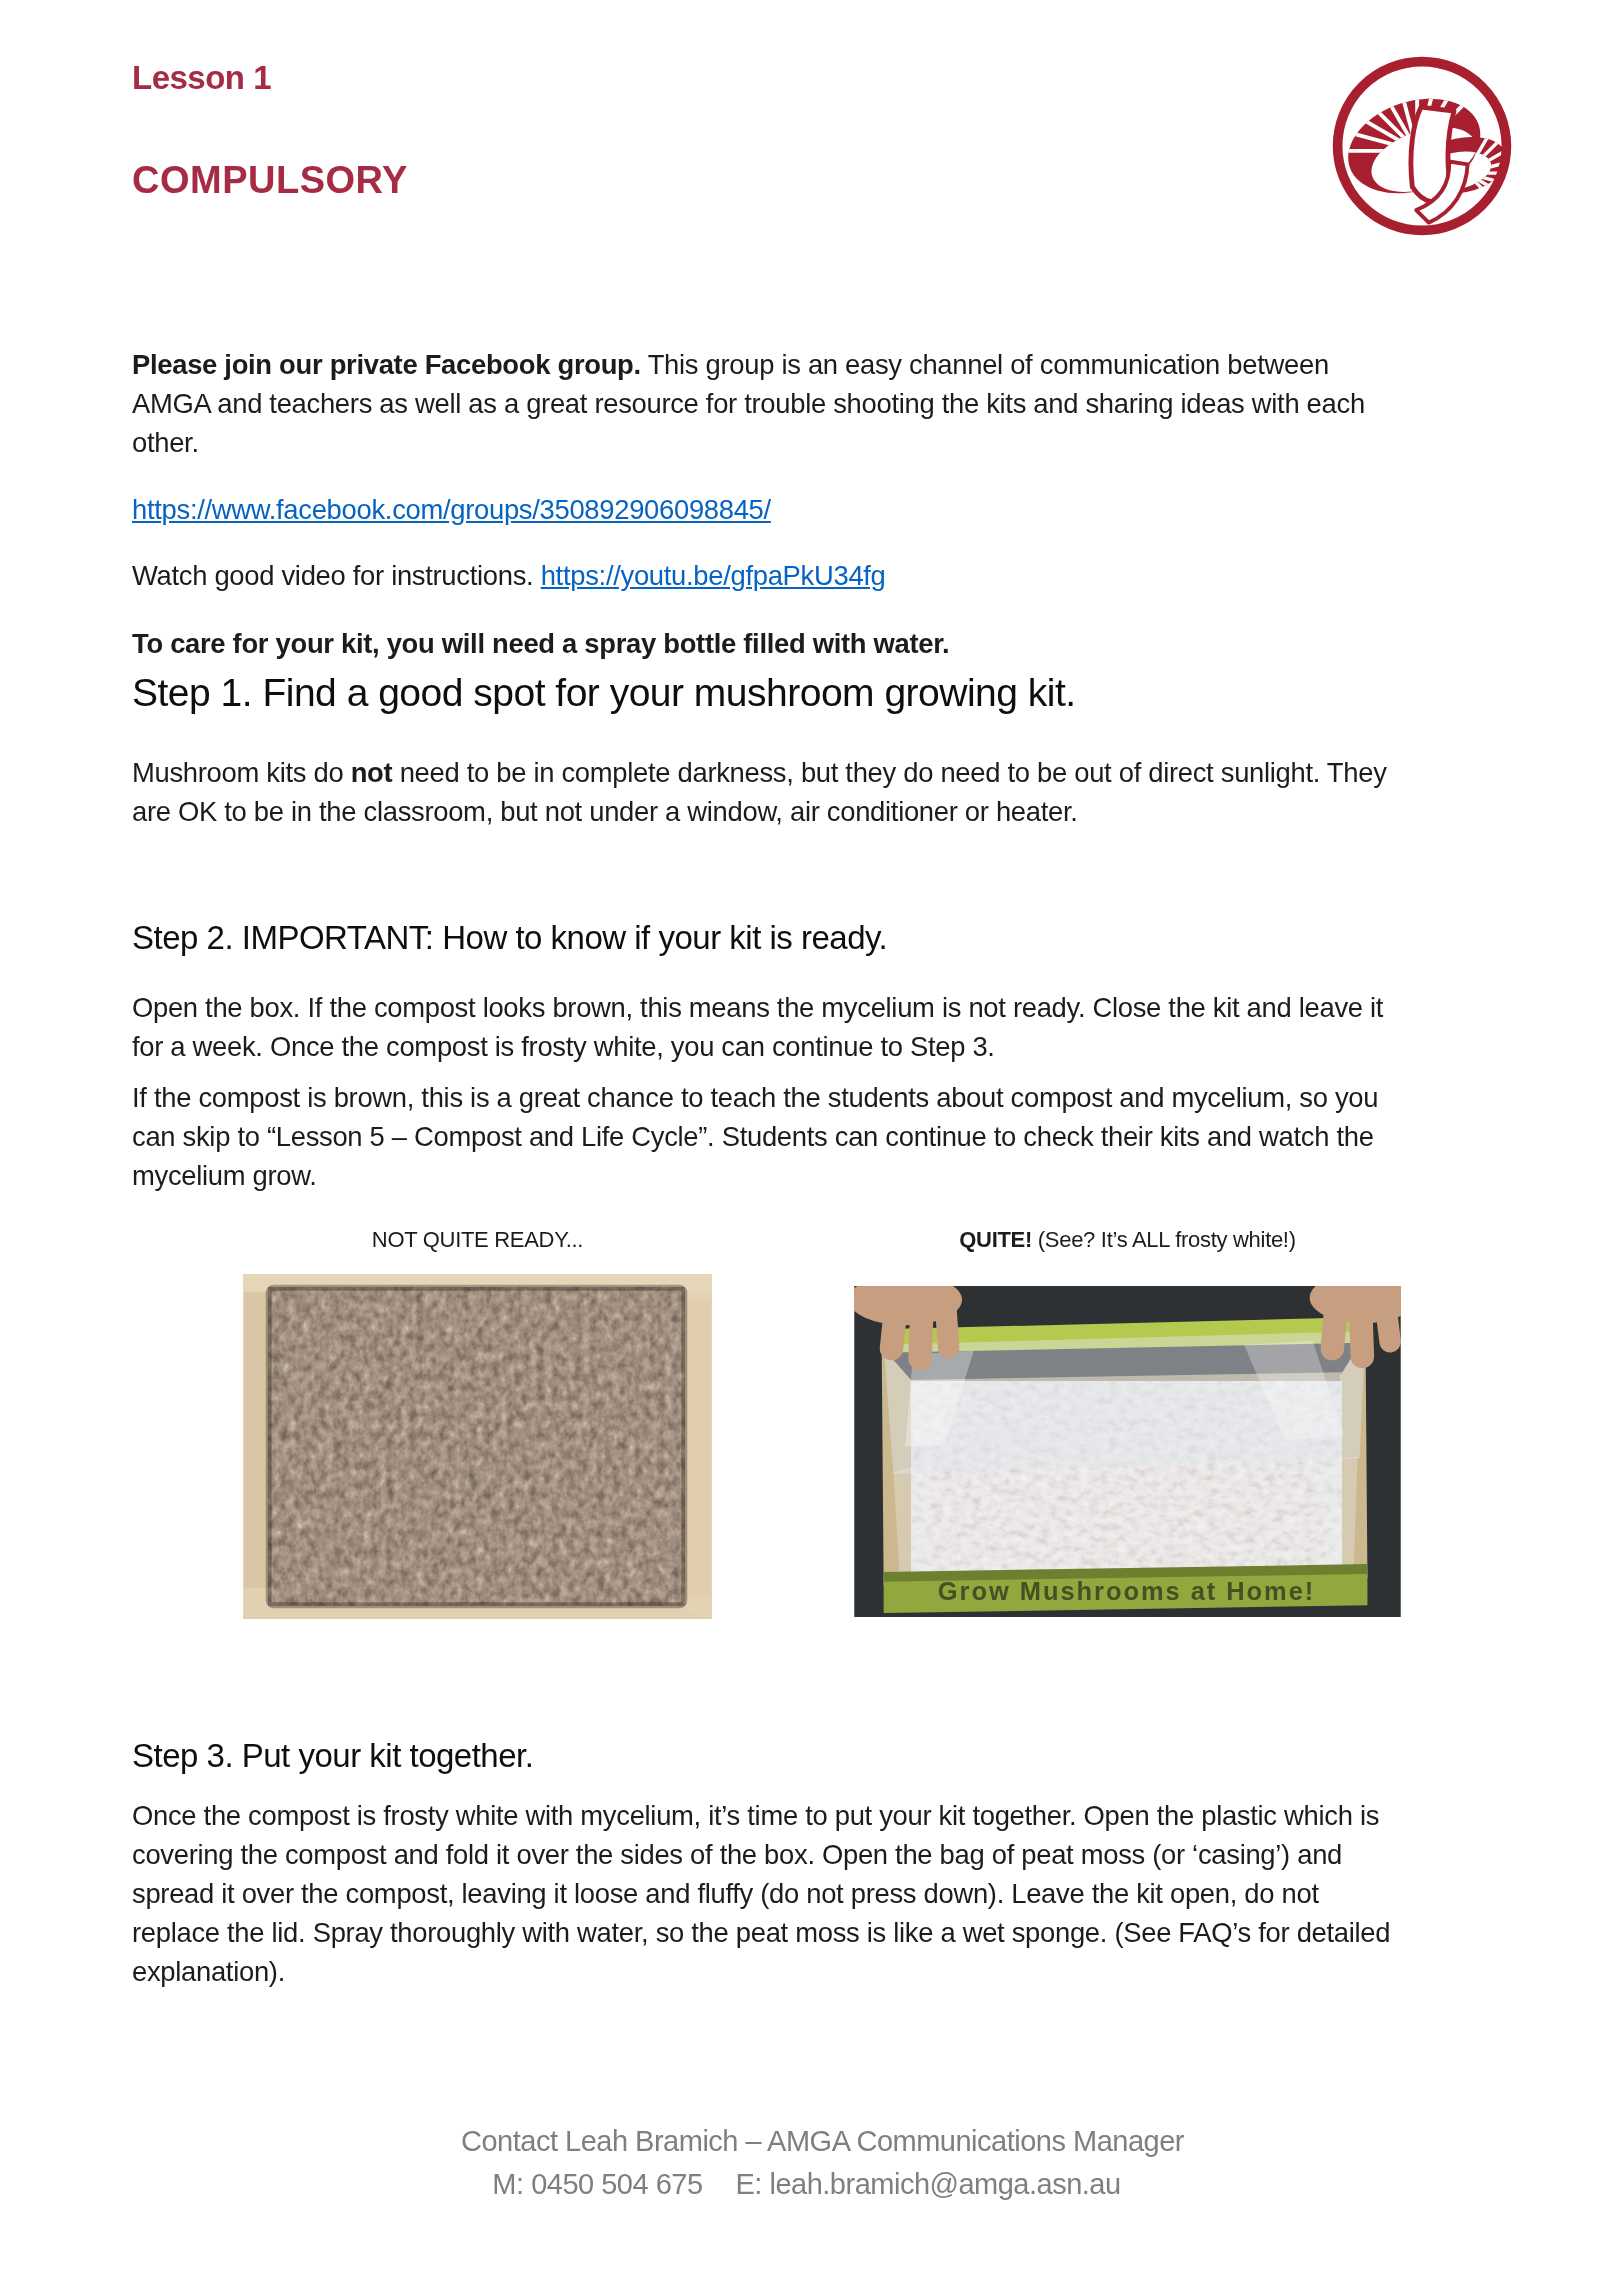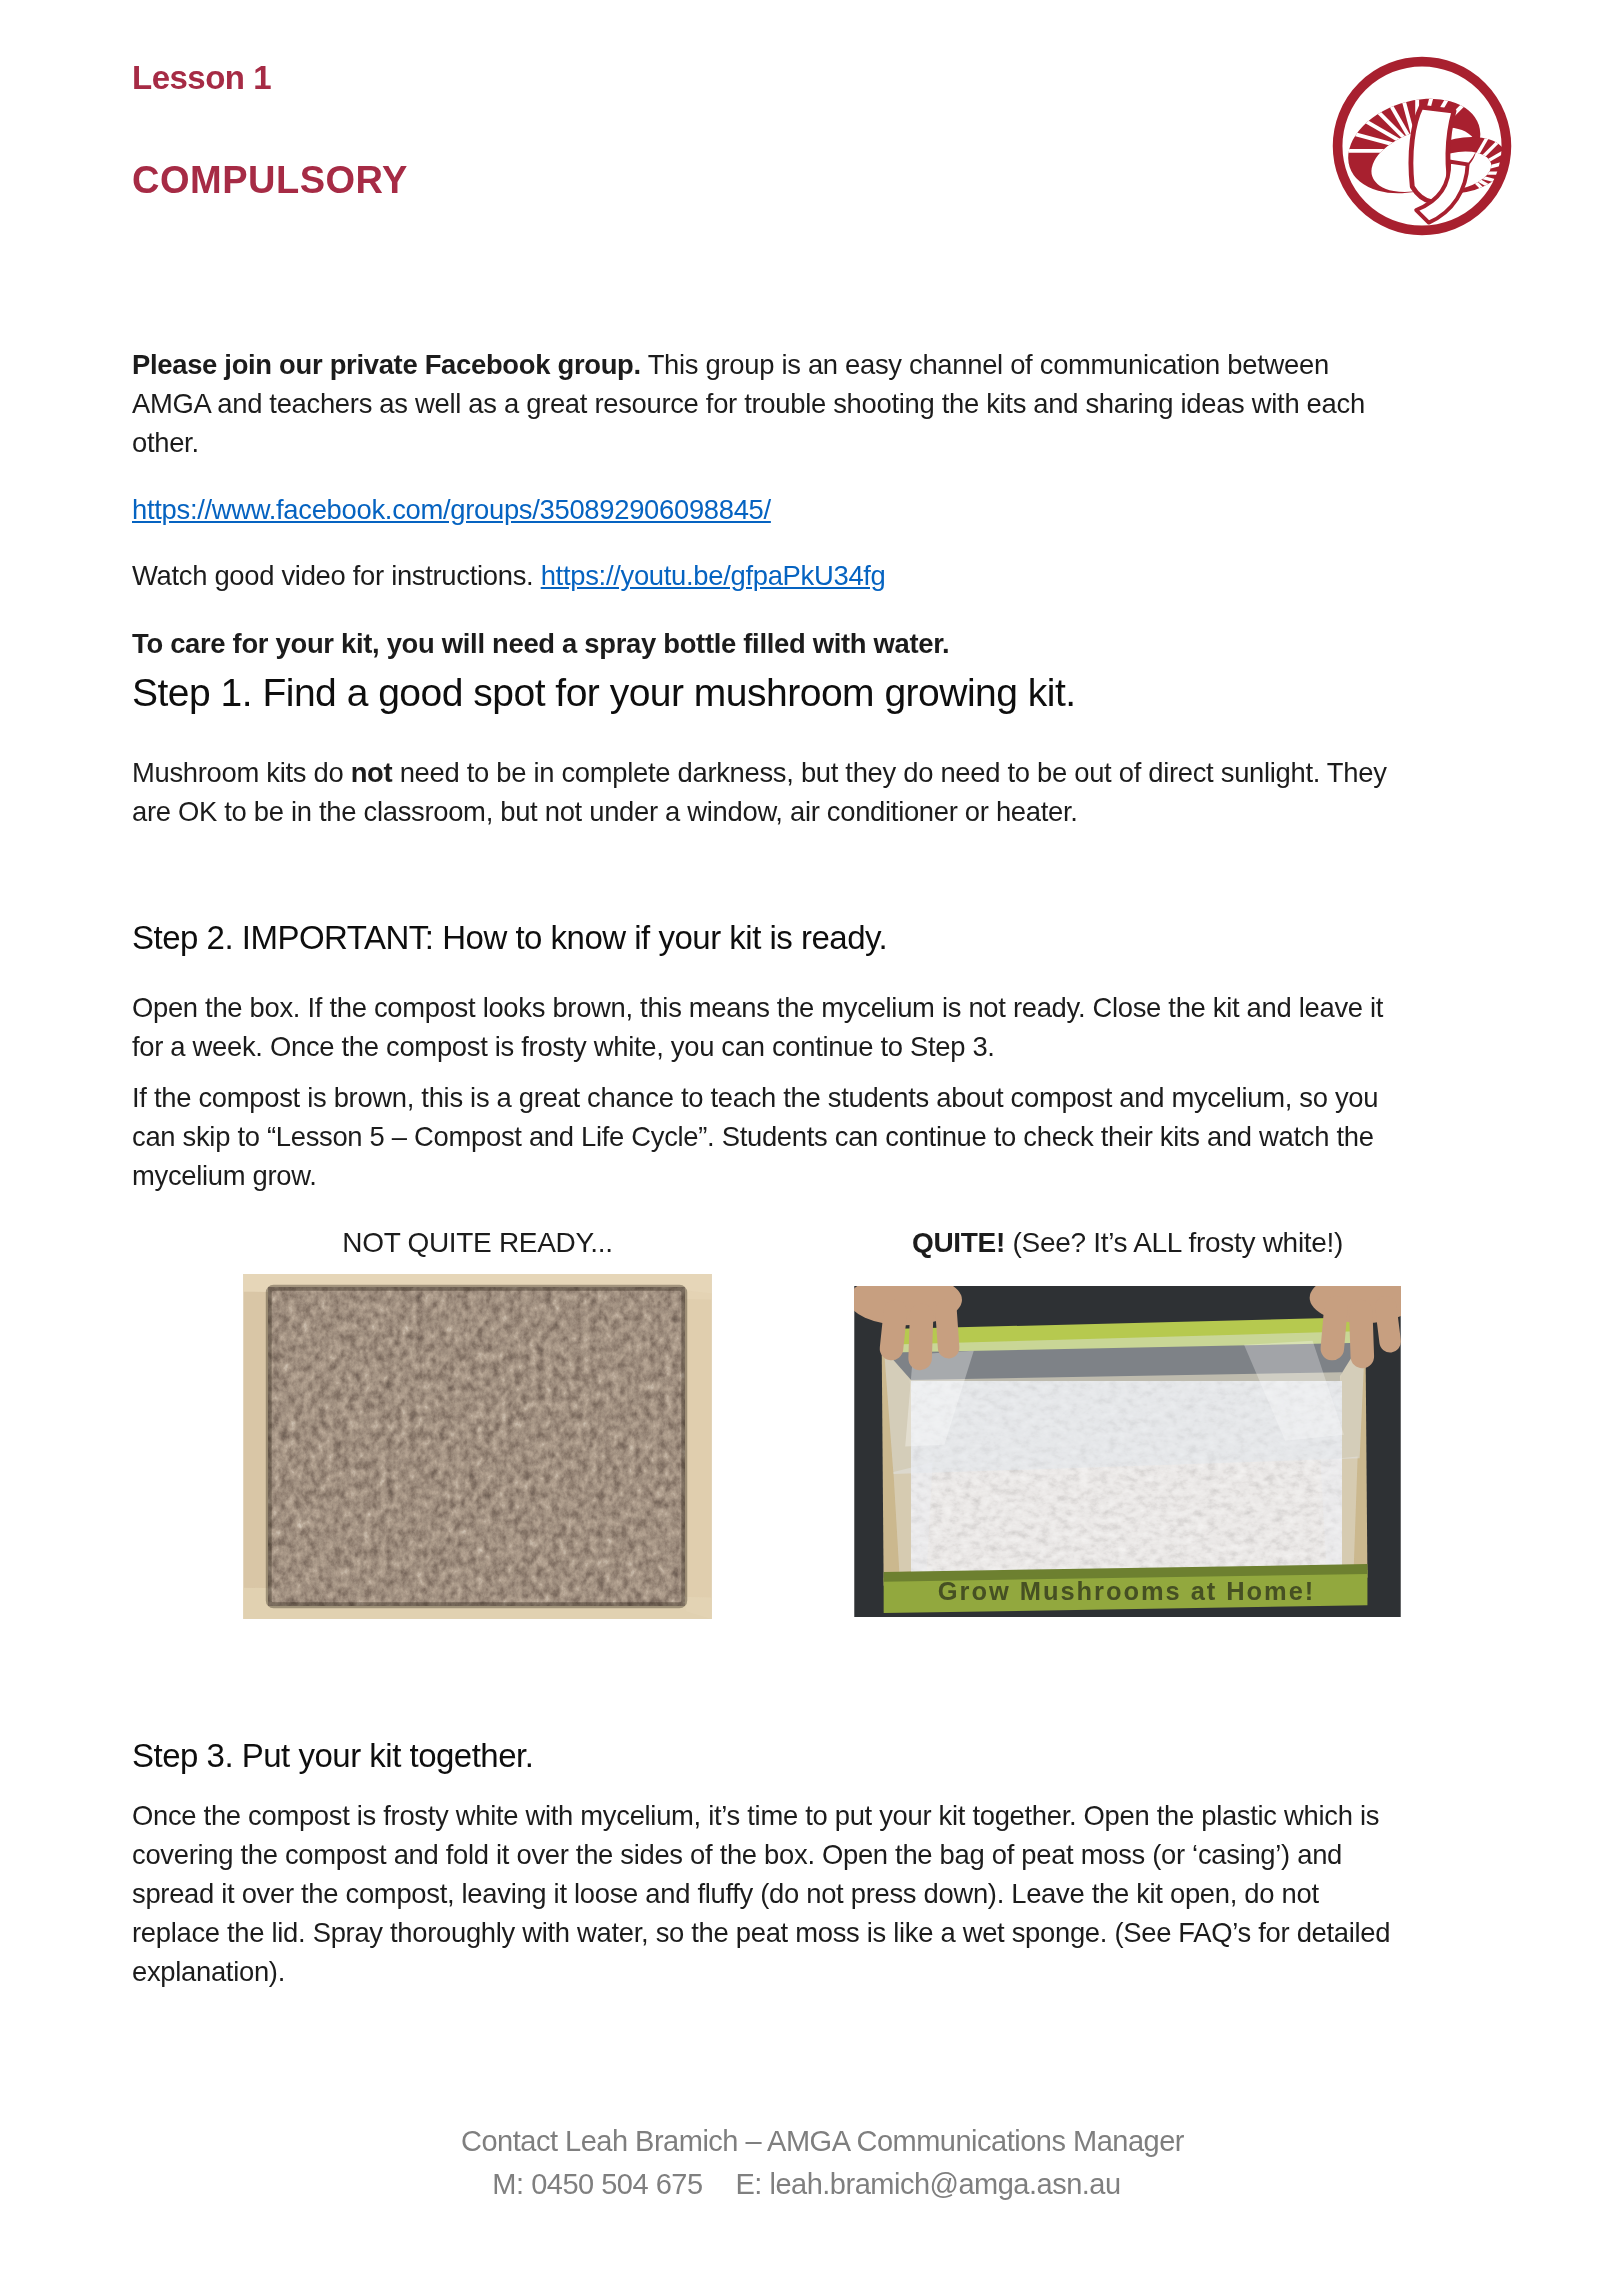--- a/index.html
+++ b/index.html
@@ -13,21 +13,21 @@
   .bold { font-weight:700; }
   .red { color:#A62B45; }
   .lesson-label { left:132px; top:59px; font-size:33px; font-weight:700; letter-spacing:-0.5px; }
   .doc-title { left:132px; top:94px; font-size:49px; font-weight:700; letter-spacing:-1px; line-height:1.1; }
   .badge { left:132px; top:159px; font-size:38px; font-weight:700; letter-spacing:0.5px; }
   .step-heading { color:#0e0e0e; font-weight:400; letter-spacing:-0.5px; }
   .h-step1 { left:132px; top:671px; font-size:39px; }
   .h-step2 { left:132px; top:919px; font-size:33px; }
   .h-step3 { left:132px; top:1737px; font-size:33px; }
   .link { color:#0563C1; text-decoration:underline; cursor:pointer; }
-  .caption { font-size:28px; letter-spacing:-0.3px; text-align:center; color:#1c1c1c; }
+  .caption { font-size:22px; letter-spacing:-0.3px; text-align:center; color:#1c1c1c; }
   .photo { position:absolute; display:block; }
   .footer-line { width:1613px; left:0; text-align:center; color:#7F7F7F; font-size:29px; letter-spacing:-0.5px; }
   .footer-gap { display:inline-block; width:33px; }
   .logo-wrap { position:absolute; left:1325px; top:49px; width:194px; height:194px; }
 </style>
 </head>
 <body>
 
 <div class="page">
 

